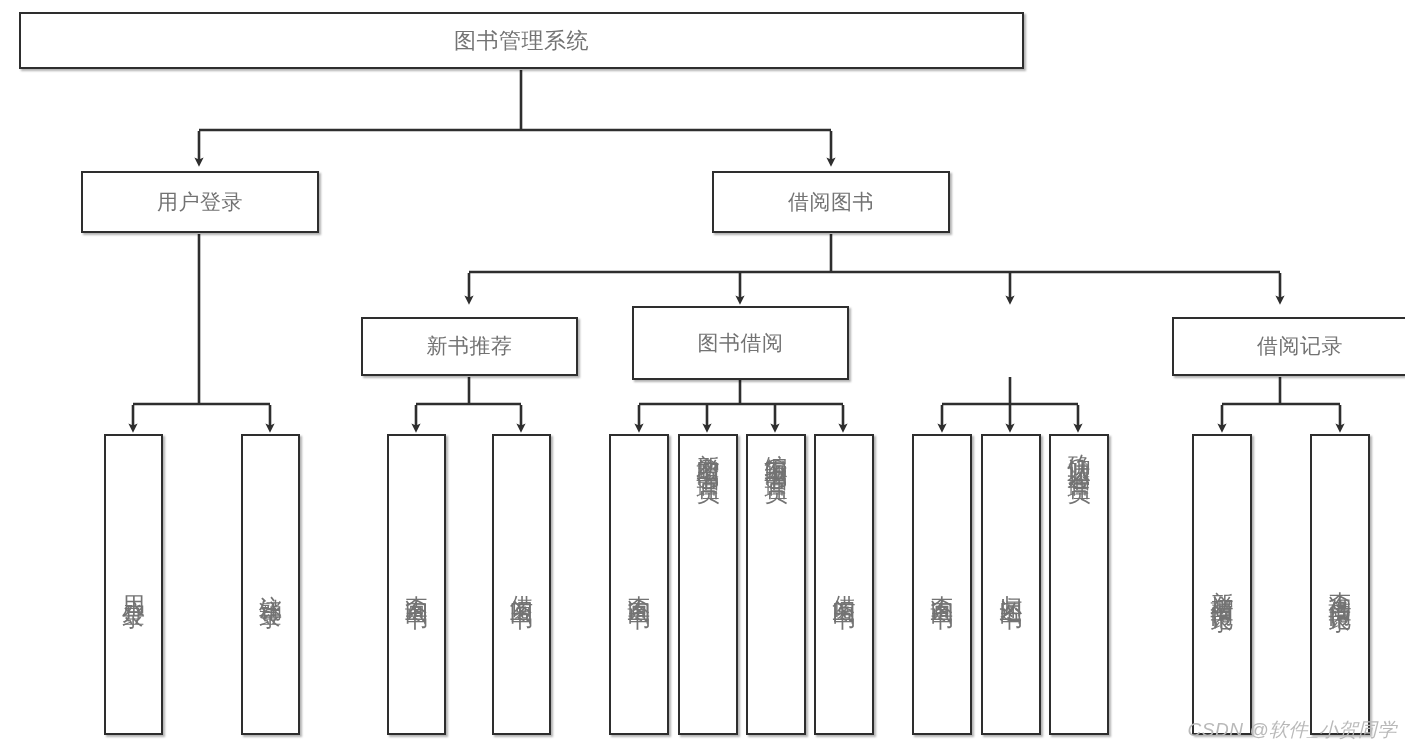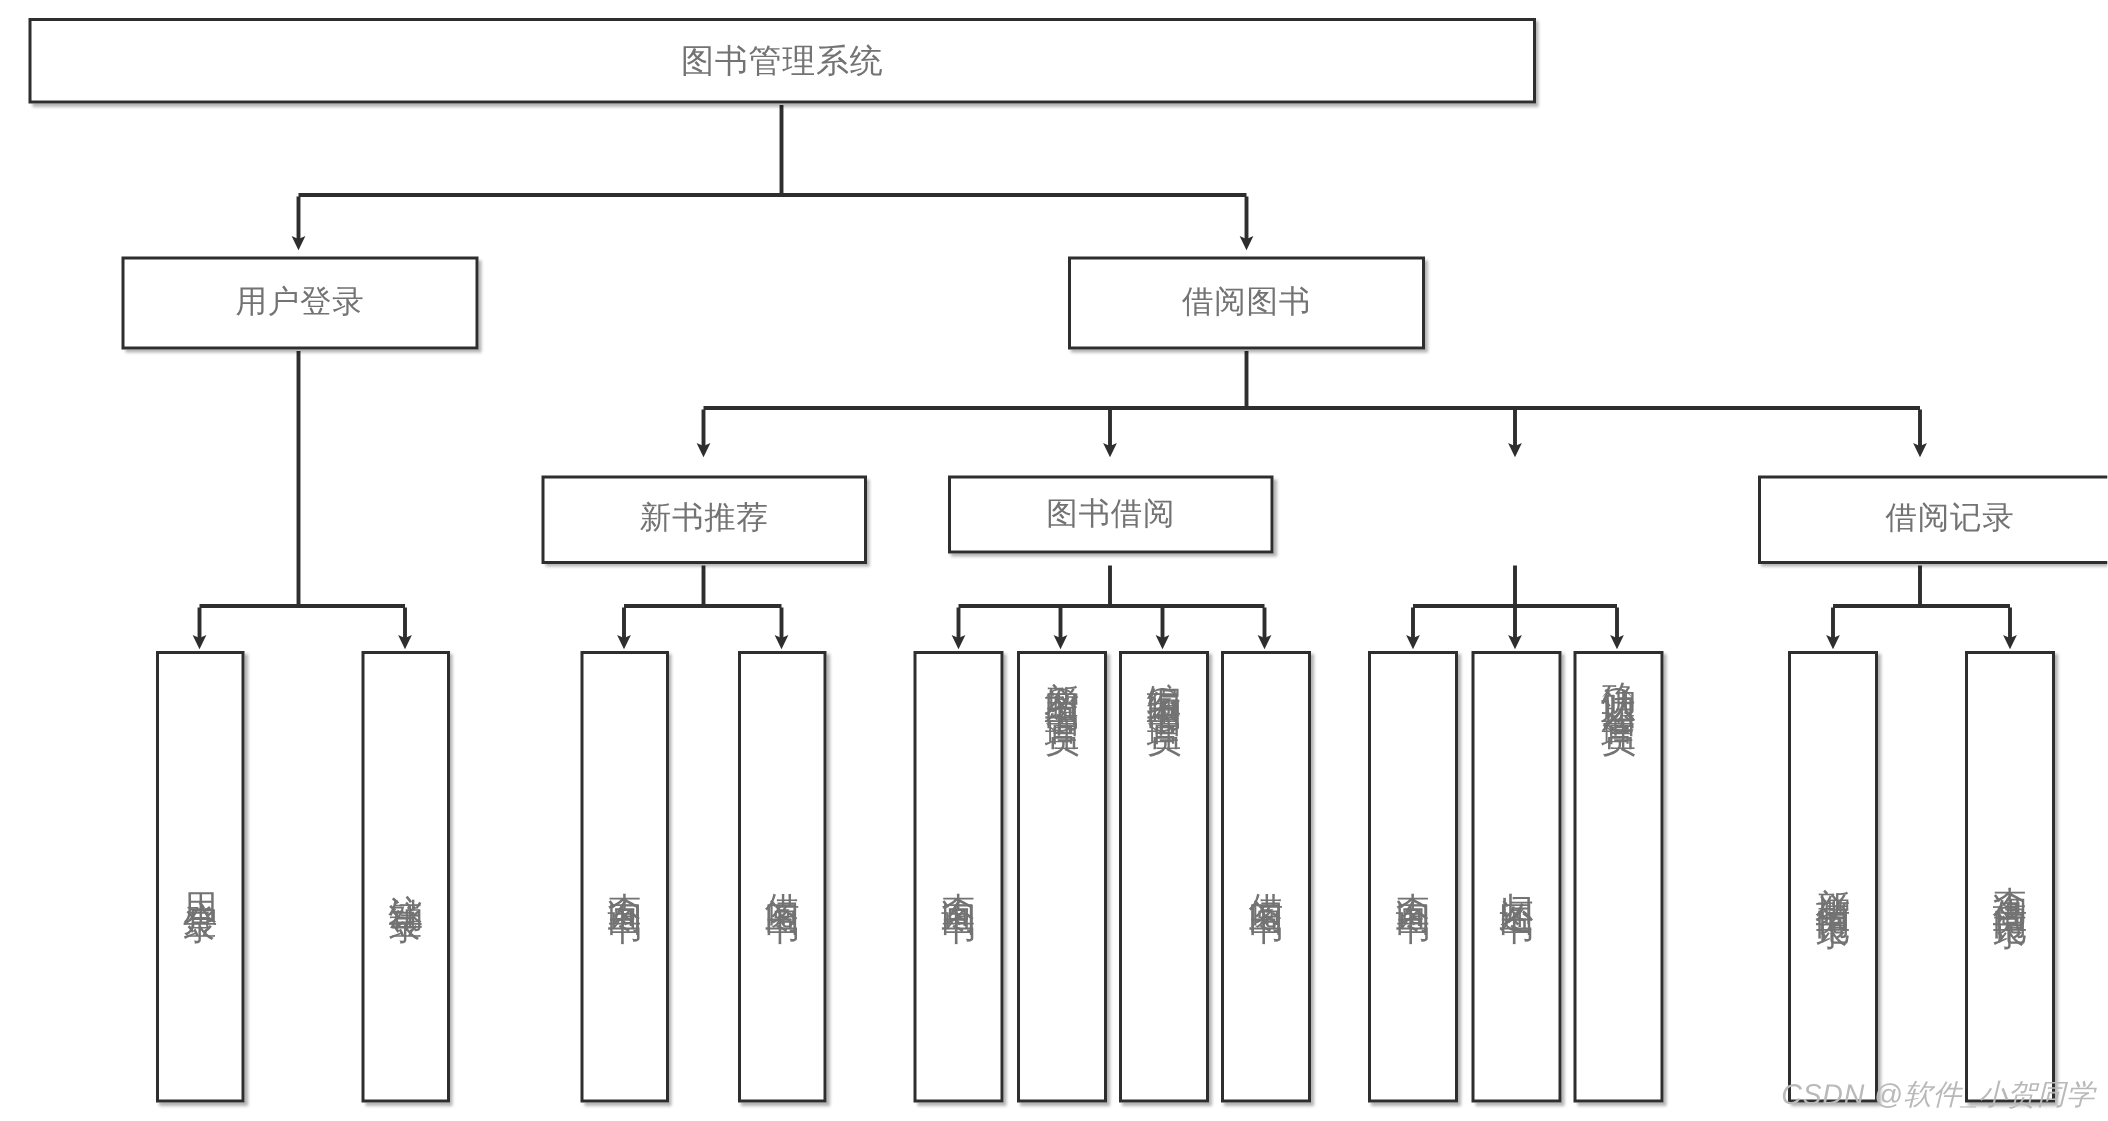--- a/index.html
+++ b/index.html
@@ -141,21 +141,21 @@
   <div class="node h" style="left:81px; top:171px; width:238px; height:62px;">
     <span class="label">用户登录</span>
   </div>
   <div class="node h" style="left:712px; top:171px; width:238px; height:62px;">
     <span class="label">借阅图书</span>
   </div>
 
   <div class="node h" style="left:361px; top:317px; width:217px; height:59px;">
     <span class="label">新书推荐</span>
   </div>
-  <div class="node h" style="left:632px; top:317px; width:217px; height:52px;">
+  <div class="node h" style="left:632px; top:306px; width:217px; height:74px;">
     <span class="label">图书借阅</span>
   </div>
   <div class="node h" style="left:1172px; top:317px; width:256px; height:59px;">
     <span class="label">借阅记录</span>
   </div>
 
   <div class="node v centered" style="left:104px; top:434px; width:59px; height:301px;">
     <span class="label">用户登录</span>
   </div>
   <div class="node v centered" style="left:241px; top:434px; width:59px; height:301px;">

